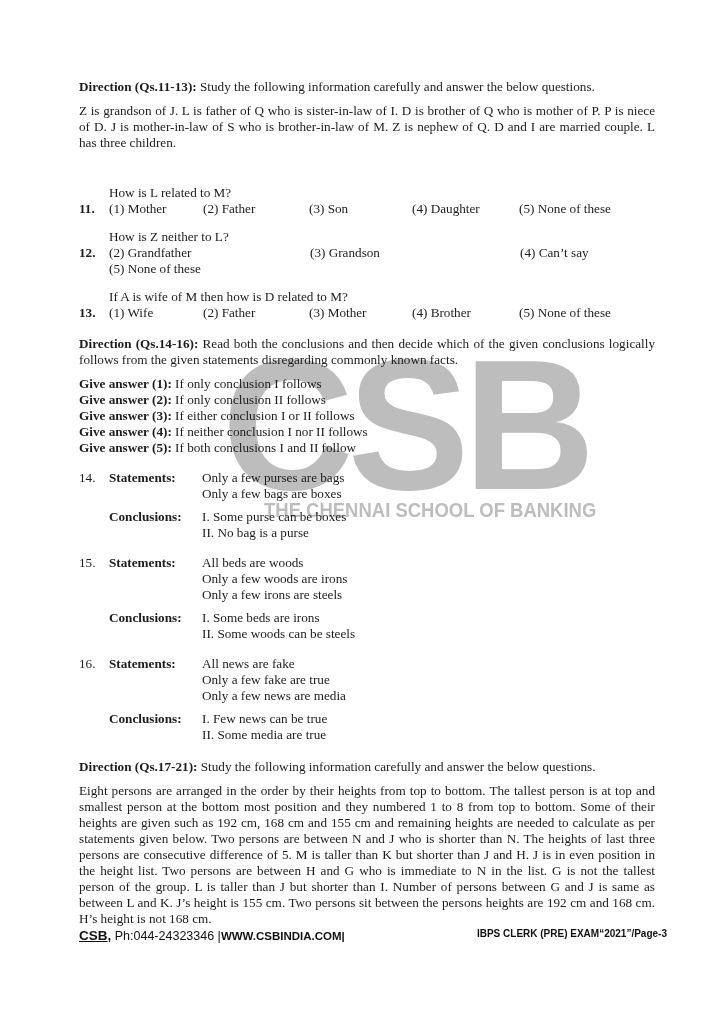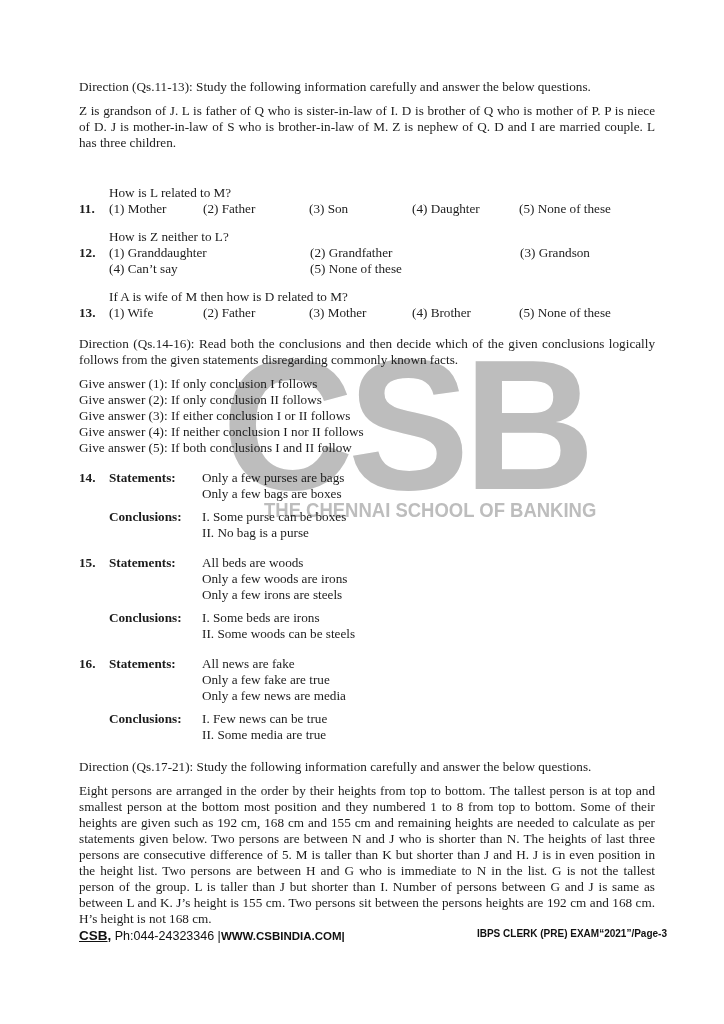--- a/index.html
+++ b/index.html
@@ -13,33 +13,33 @@
                 font-weight: bold; font-size: 186px; line-height: 160px; letter-spacing: -6px;
                 transform: scaleX(0.98); transform-origin: left top; }
   .wm-tag { left: 264px; top: 497px; font-family: "Liberation Sans", "DejaVu Sans", sans-serif;
             font-weight: bold; font-size: 21px; line-height: 26px; letter-spacing: 0px;
             transform: scaleX(0.88); transform-origin: left top; }
 
   .content { position: absolute; z-index: 1; left: 79px; top: 79px; width: 576px;
              font-size: 13.2px; line-height: 16px; }
   .para { margin: 0 0 8px 0; text-align: justify; }
   .para.gap { margin-bottom: 34px; }
-  b { font-weight: normal; }
+  b { font-weight: bold; }
 
   .q { position: relative; padding-left: 30px; margin-bottom: 12px; }
   .q .num { position: absolute; left: 0; top: 16px; font-weight: bold; }
   .opts { display: grid; }
   .opts5 { grid-template-columns: 94px 106px 103px 107px auto; }
   .opts3 { grid-template-columns: 201px 210px auto; }
 
   .answers { margin: 4px 0 14px 0; }
   .answers div { line-height: 16px; }
 
   .sq { position: relative; margin-bottom: 14px; }
-  .sq .num { position: absolute; left: 0; top: 0; font-weight: bold; }
+  .sq .num { position: absolute; left: 0; top: 0; font-weight: normal; }
   .row { display: flex; margin-bottom: 7px; }
   .row .lbl { width: 93px; margin-left: 30px; font-weight: bold; flex: none; }
   .row .lines div { line-height: 16px; }
 
   .footer { position: absolute; z-index: 1; left: 79px; top: 928px; width: 588px; height: 18px;
             font-family: "Liberation Sans", "DejaVu Sans", sans-serif; font-size: 12.5px; color: #111; }
   .footer .left { position: absolute; left: 0; top: 0; }
   .footer .brand { font-weight: bold; text-decoration: underline; font-size: 13.5px; }
   .footer .comma { font-weight: bold; font-size: 13.5px; }
   .footer .site { font-weight: bold; font-size: 11.5px; }
@@ -67,21 +67,20 @@
         <span>(3) Son</span>
         <span>(4) Daughter</span>
         <span>(5) None of these</span>
       </div>
     </div>
 
     <div class="q">
       <span class="num">12.</span>
       <div>How is Z neither to L?</div>
       <div class="opts opts3">
-        <span>(1) Granddaughter</span>
         <span>(2) Grandfather</span>
         <span>(3) Grandson</span>
         <span>(4) Can’t say</span>
         <span>(5) None of these</span>
       </div>
     </div>
 
     <div class="q" style="margin-bottom:15px;">
       <span class="num">13.</span>
       <div>If A is wife of M then how is D related to M?</div>

